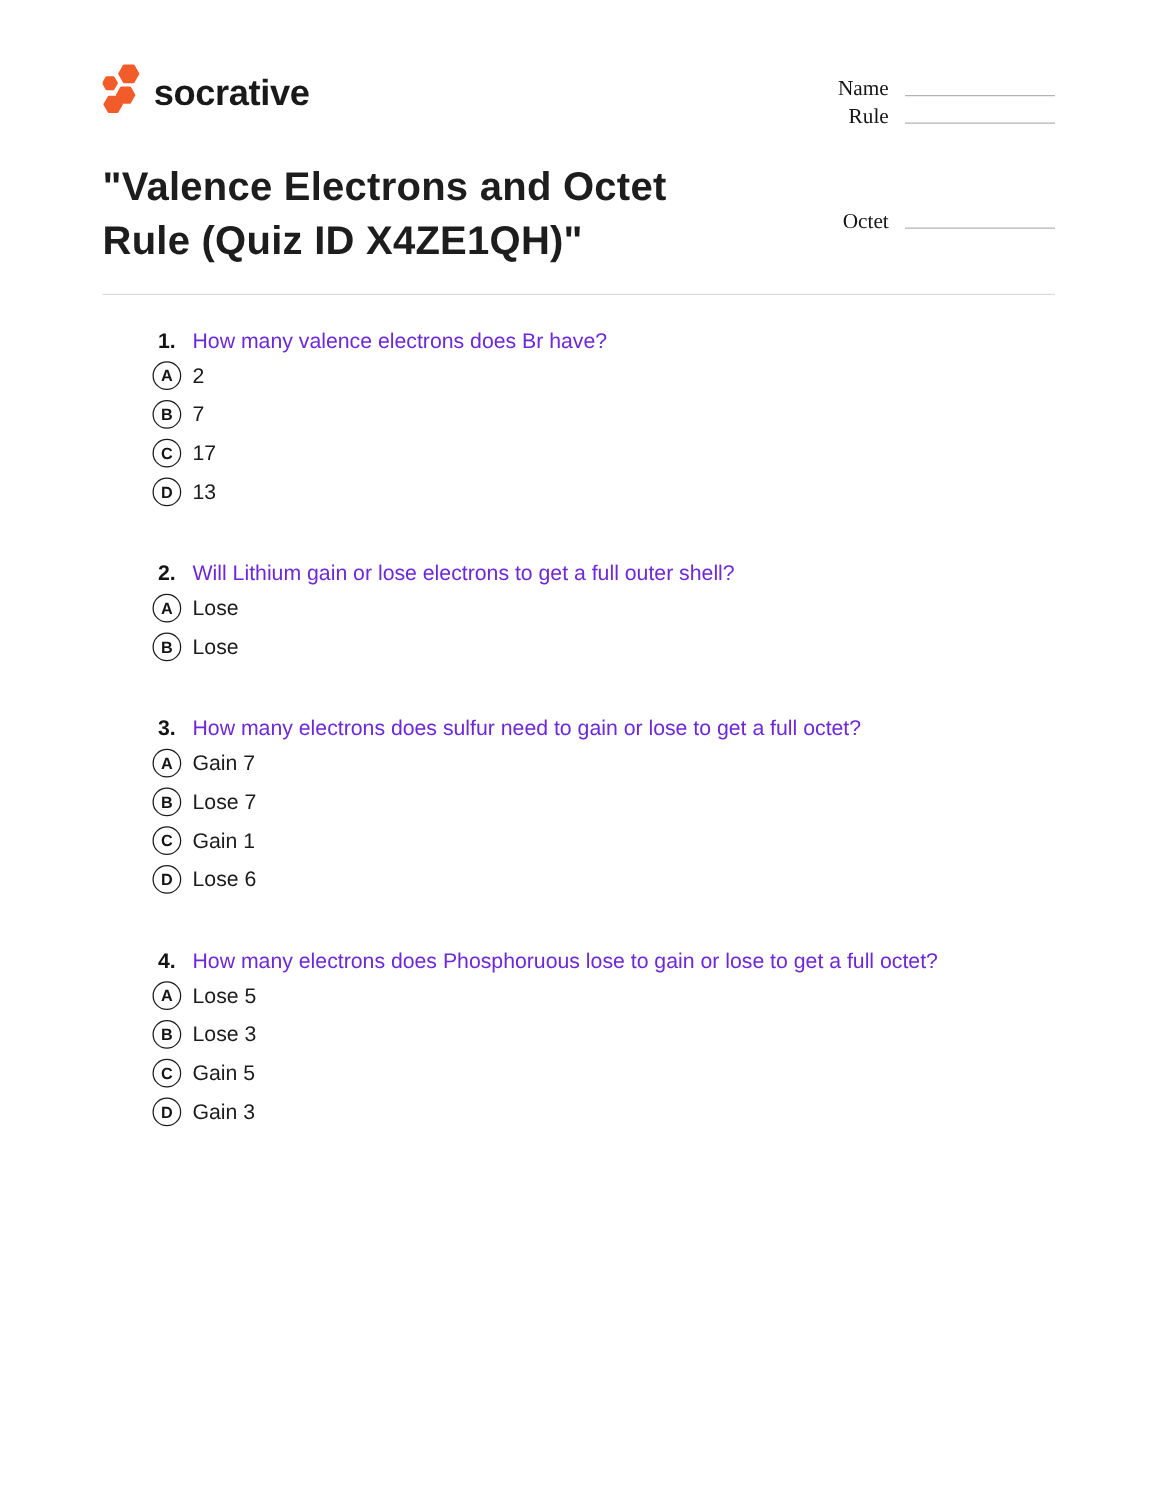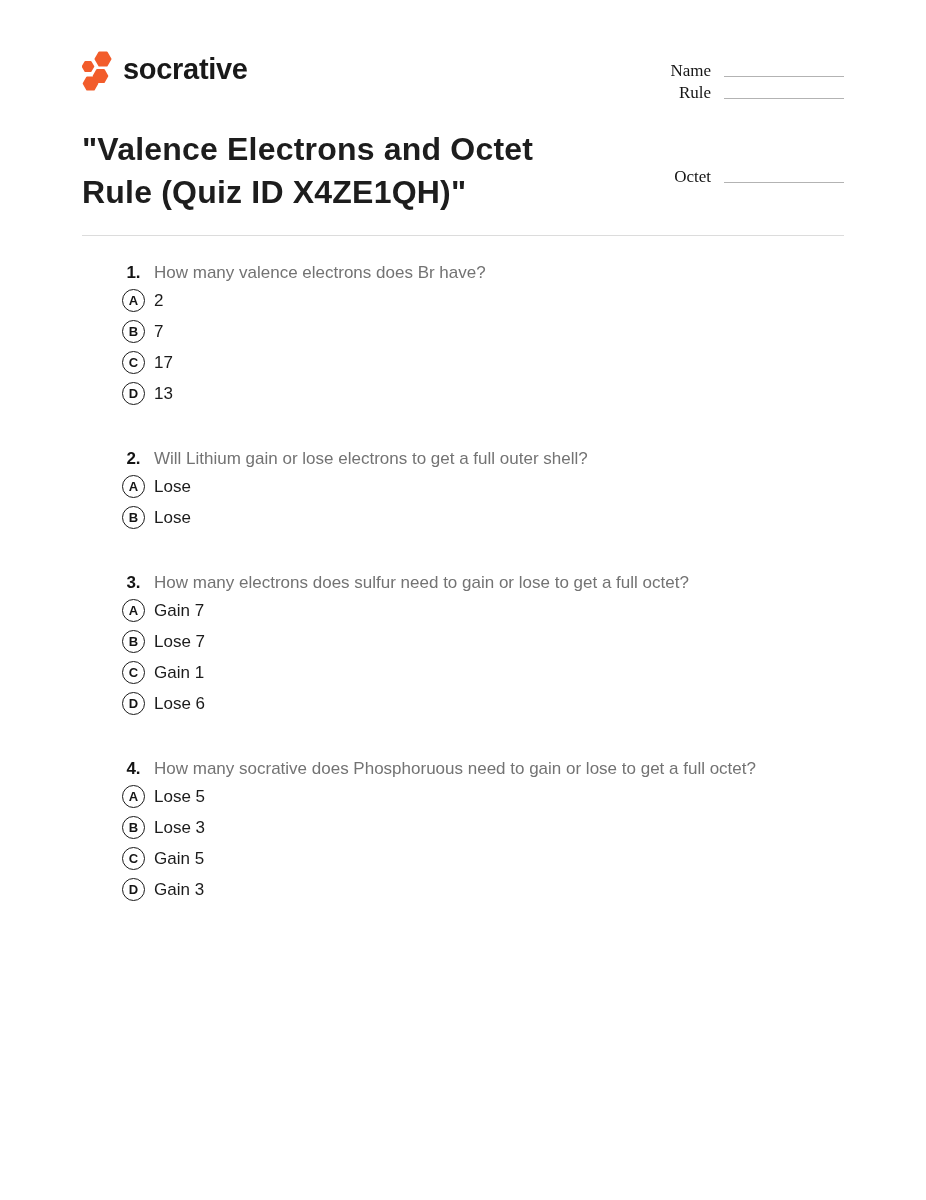--- a/index.html
+++ b/index.html
@@ -7,21 +7,21 @@
   body {
     width: 926px; height: 1200px;
     font-family: "Liberation Sans", sans-serif;
     color: #1b1b1b;
     overflow: hidden;
   }
   .page { width: 926px; height: 1200px; background: #fff; padding: 50px 82px 0 82px; }
 
   
   .header-row { display: flex; justify-content: space-between; align-items: flex-start; }
-  .logo { display: flex; align-items: flex-start; height: 42px; }
+  .logo { display: flex; align-items: flex-end; height: 42px; }
   .logo svg { width: 32px; height: 42px; display: block; }
   .wordmark {
     font-size: 29px; font-weight: 700; color: #191919;
     letter-spacing: -0.3px; margin-left: 9px; margin-top: 3px;
   }
   .fields { margin-top: 9px; }
   .field-row { display: flex; align-items: flex-end; justify-content: flex-end; height: 22px; }
   .field-label { font-size: 17px; color: #141414; line-height: 21px; white-space: nowrap; font-family: Liberation Serif, serif; }
   .field-line { width: 120px; border-bottom: 1px solid #b3b3b3; margin-left: 13px; margin-bottom: 4px; }
 
@@ -33,21 +33,21 @@
   }
   .score-wrap { margin-top: 37px; flex: none; }
 
   .divider { border: none; border-top: 1px solid #dcdcdc; margin-top: 21px; }
 
   
   .questions { margin-top: 25px; padding-left: 40px; }
   .question { margin-bottom: 42px; }
   .q-line { display: flex; align-items: baseline; font-size: 17px; line-height: 24px; }
   .q-num { width: 23px; flex: none; text-align: center; font-weight: 700; color: #141414; }
-  .q-text { margin-left: 9px; color: #737373; }
+  .q-text { margin-left: 9px; color: #6d28d9; }
   .options { }
   .option { display: flex; align-items: center; margin-top: 8px; }
   .options .option:first-child { margin-top: 4px; }
   .letter-circle {
     width: 23px; height: 23px; flex: none;
     border: 1.5px solid #1a1a1a; border-radius: 50%;
     display: flex; align-items: center; justify-content: center;
   }
   .letter { font-size: 13px; font-weight: 700; color: #141414; line-height: 1; }
   .opt-text { margin-left: 9px; font-size: 17px; color: #1b1b1b; }
@@ -178,21 +178,21 @@
     <span class="letter-circle">
       <span class="letter">D</span>
     </span>
     <span class="opt-text">Lose 6</span>
   </div>
         </div>
   </div>
       <div class="question">
     <div class="q-line">
       <span class="q-num">4.</span>
-      <span class="q-text">How many socrative does Phosphoruous need to gain or lose to get a full octet?</span>
+      <span class="q-text">How many electrons does Phosphoruous lose to gain or lose to get a full octet?</span>
     </div>
     <div class="options">
           <div class="option">
     <span class="letter-circle">
       <span class="letter">A</span>
     </span>
     <span class="opt-text">Lose 5</span>
   </div>
           <div class="option">
     <span class="letter-circle">

